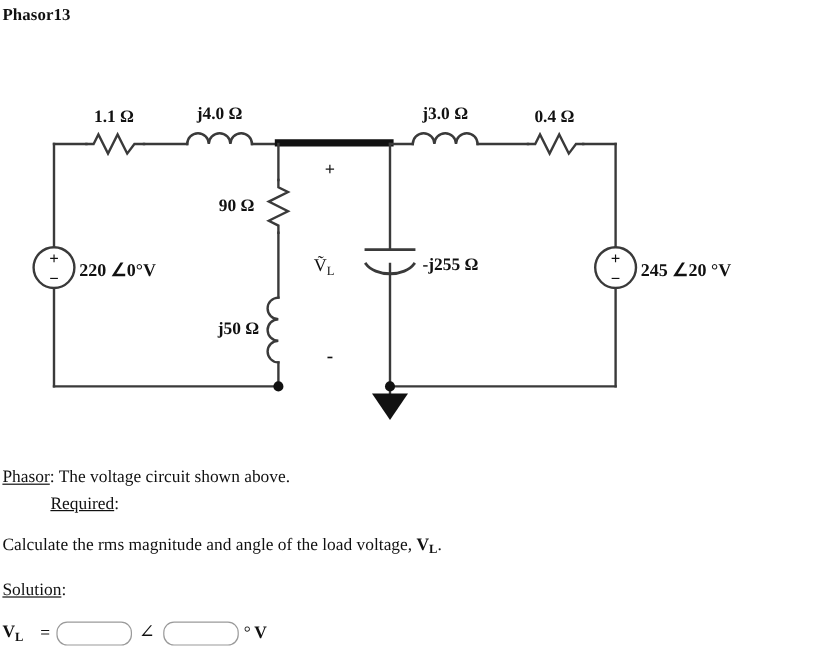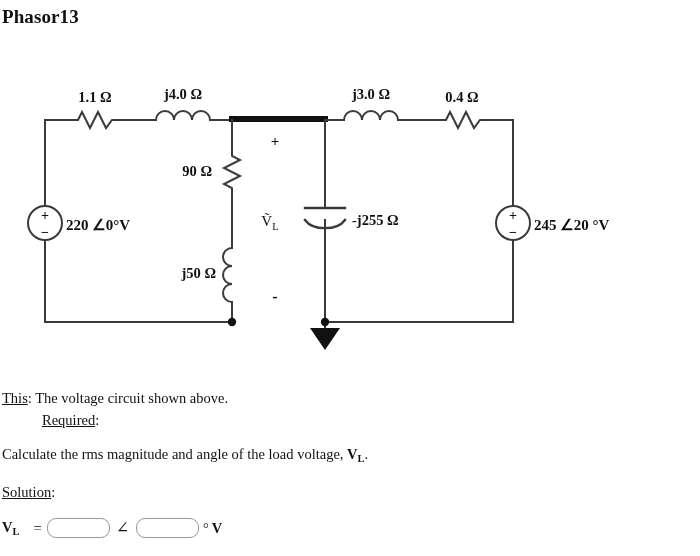--- a/index.html
+++ b/index.html
@@ -21,21 +21,21 @@
     position: absolute;
     left: 0; top: 0;
     width: 700px;
     height: 556px;
   }
 
   .title {
     position: absolute;
     left: 2px;
     top: 6px;
-    font-size: 19px;
+    font-size: 14px;
     font-weight: bold;
     letter-spacing: 0.1px;
   }
 
   .intro {
     position: absolute;
     left: 2px;
     top: 47px;
     font-size: 14.5px;
     white-space: nowrap;
@@ -199,21 +199,21 @@
         <text x="513" y="132" font-size="14" text-anchor="middle" font-weight="bold">+</text>
         <text x="513" y="149" font-size="14" text-anchor="middle" font-weight="bold">−</text>
 
         <text x="66" y="142" font-size="15" font-weight="bold" text-anchor="start">220 ∠0°V</text>
         <text x="534" y="142" font-size="15" font-weight="bold" text-anchor="start">245 ∠20 °V</text>
       </g>
     </svg>
   </div>
 
   <div class="blk" id="given">
-    <span class="u">This</span><span>: The voltage circuit shown above.</span>
+    <span class="u">Phasor</span><span>: The voltage circuit shown above.</span>
   </div>
 
   <div class="blk" id="required">
     <span class="u">Required</span><span>:</span>
   </div>
 
   <div class="blk" id="reqline">
     <span>Calculate the rms magnitude and angle of the load voltage, </span><span class="b">V</span><span class="sub">L</span><span>.</span>
   </div>
 

